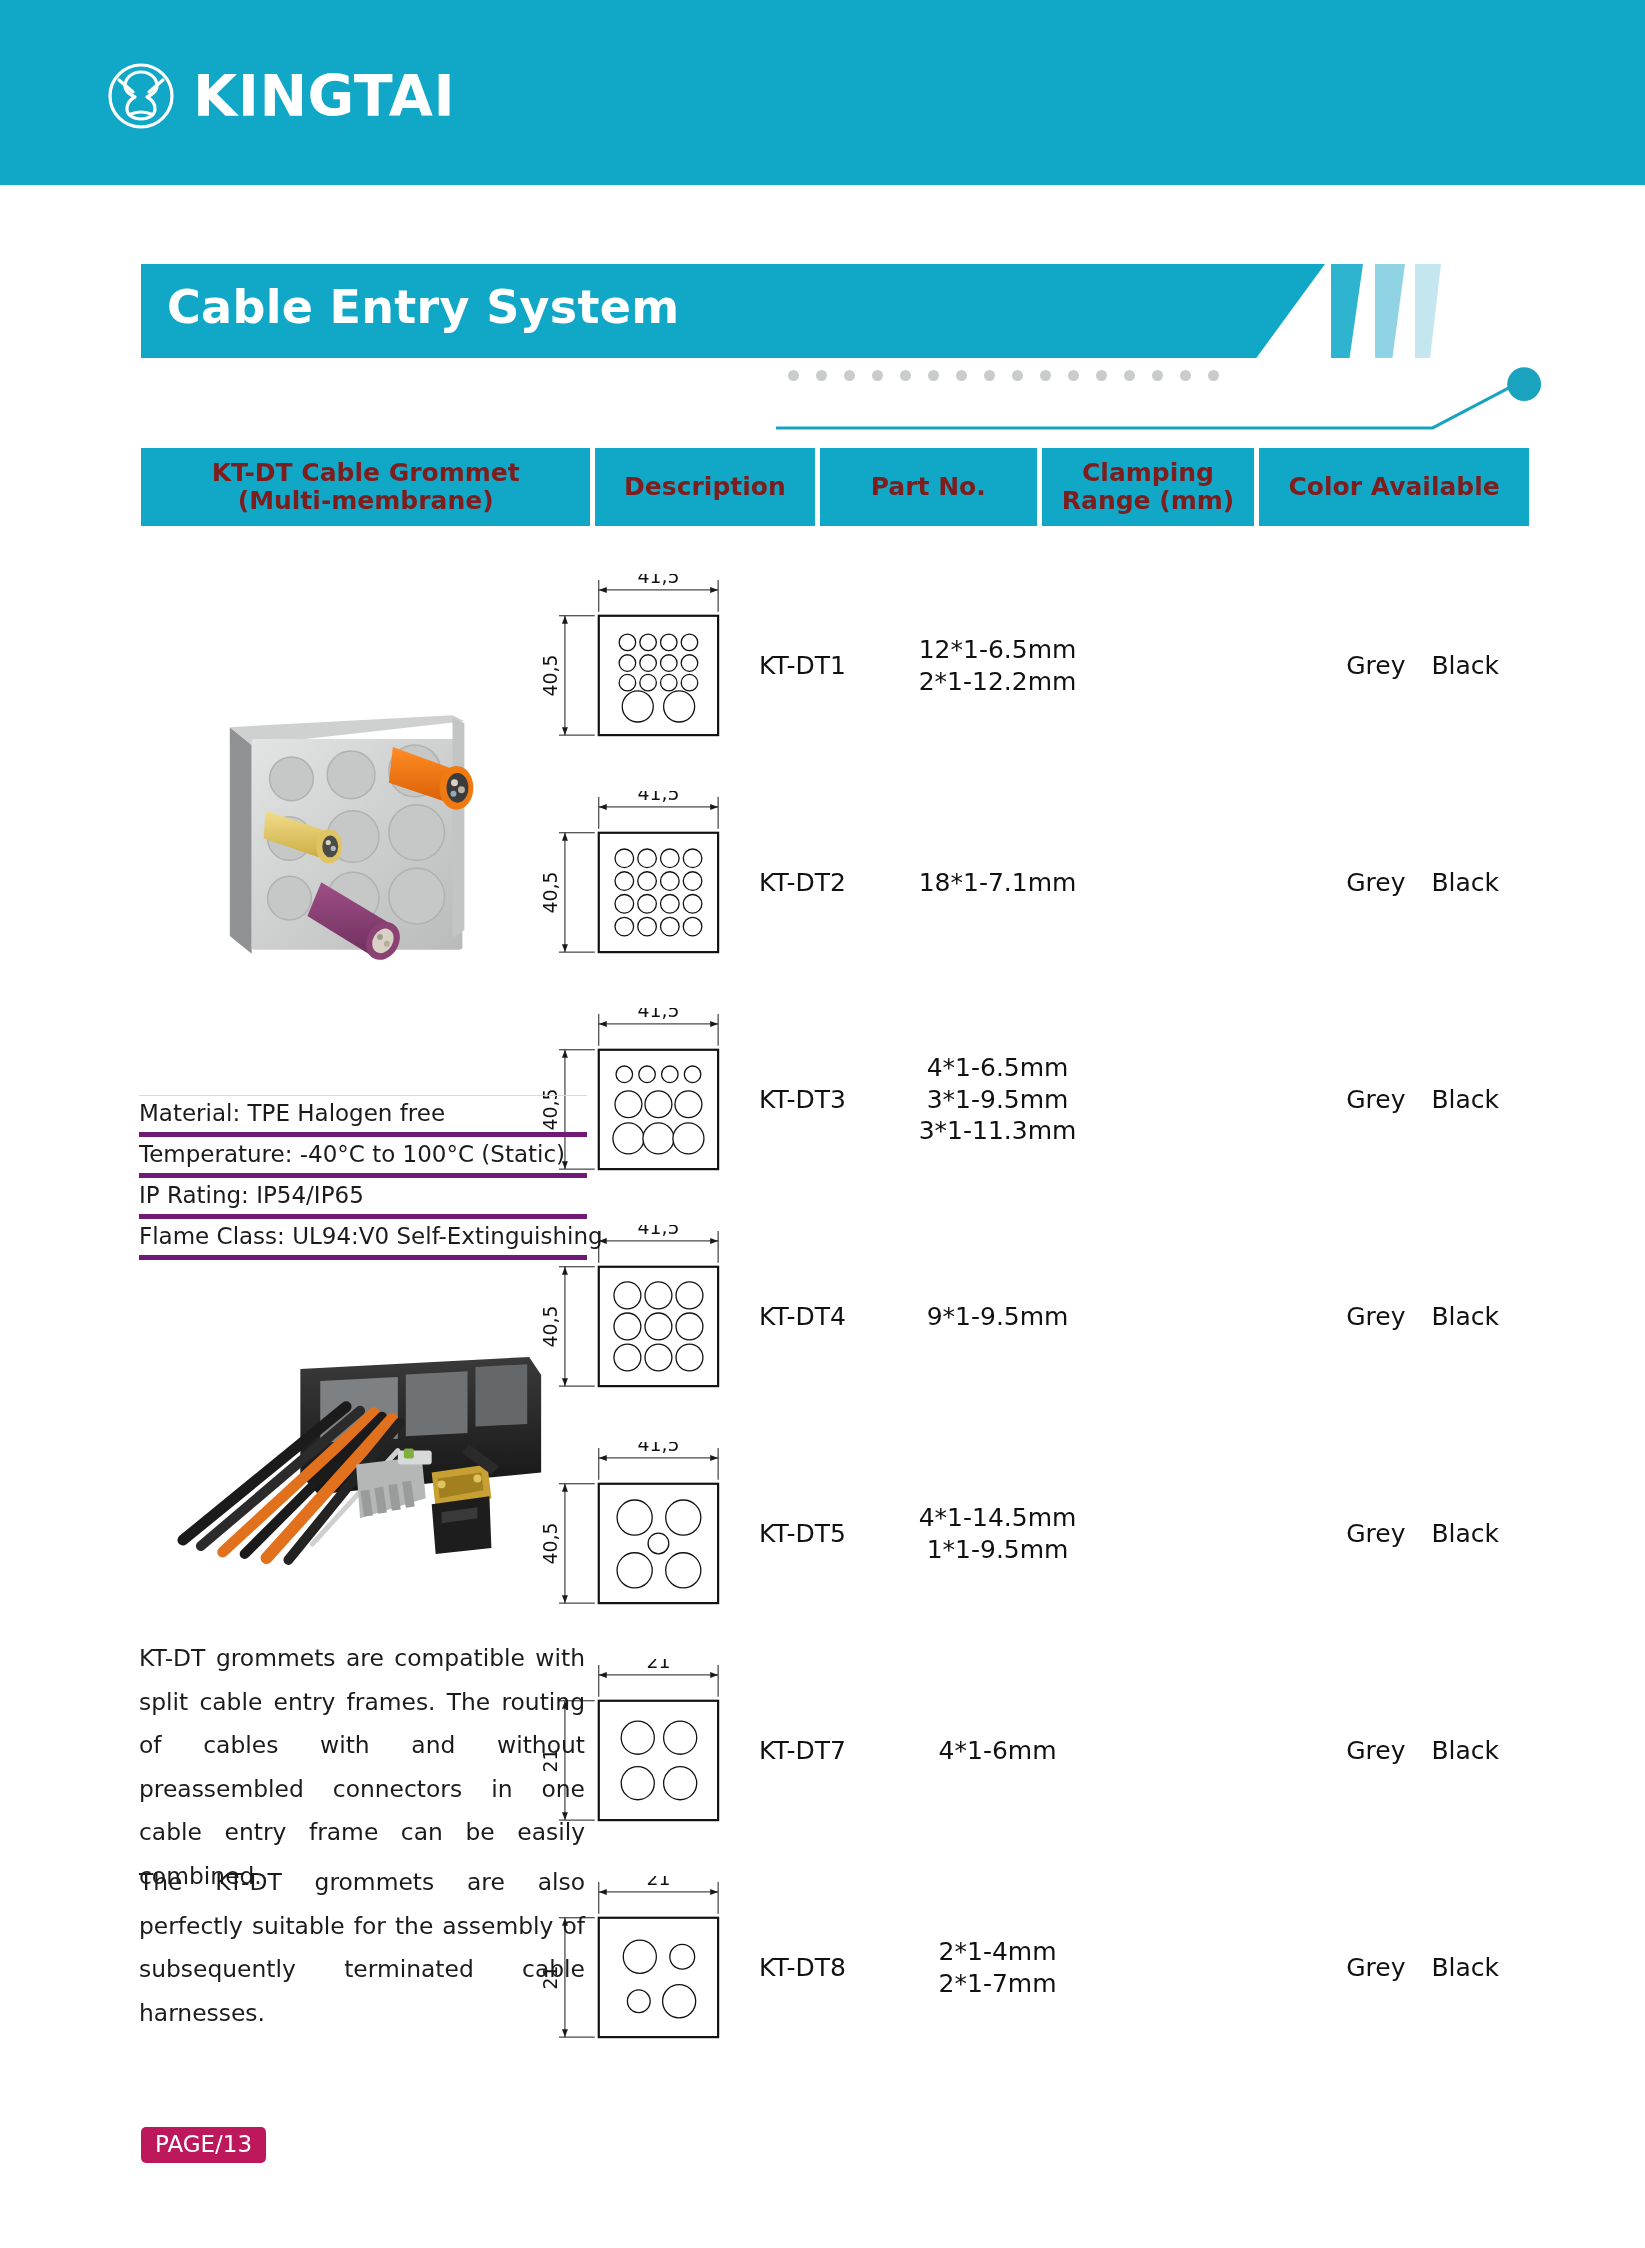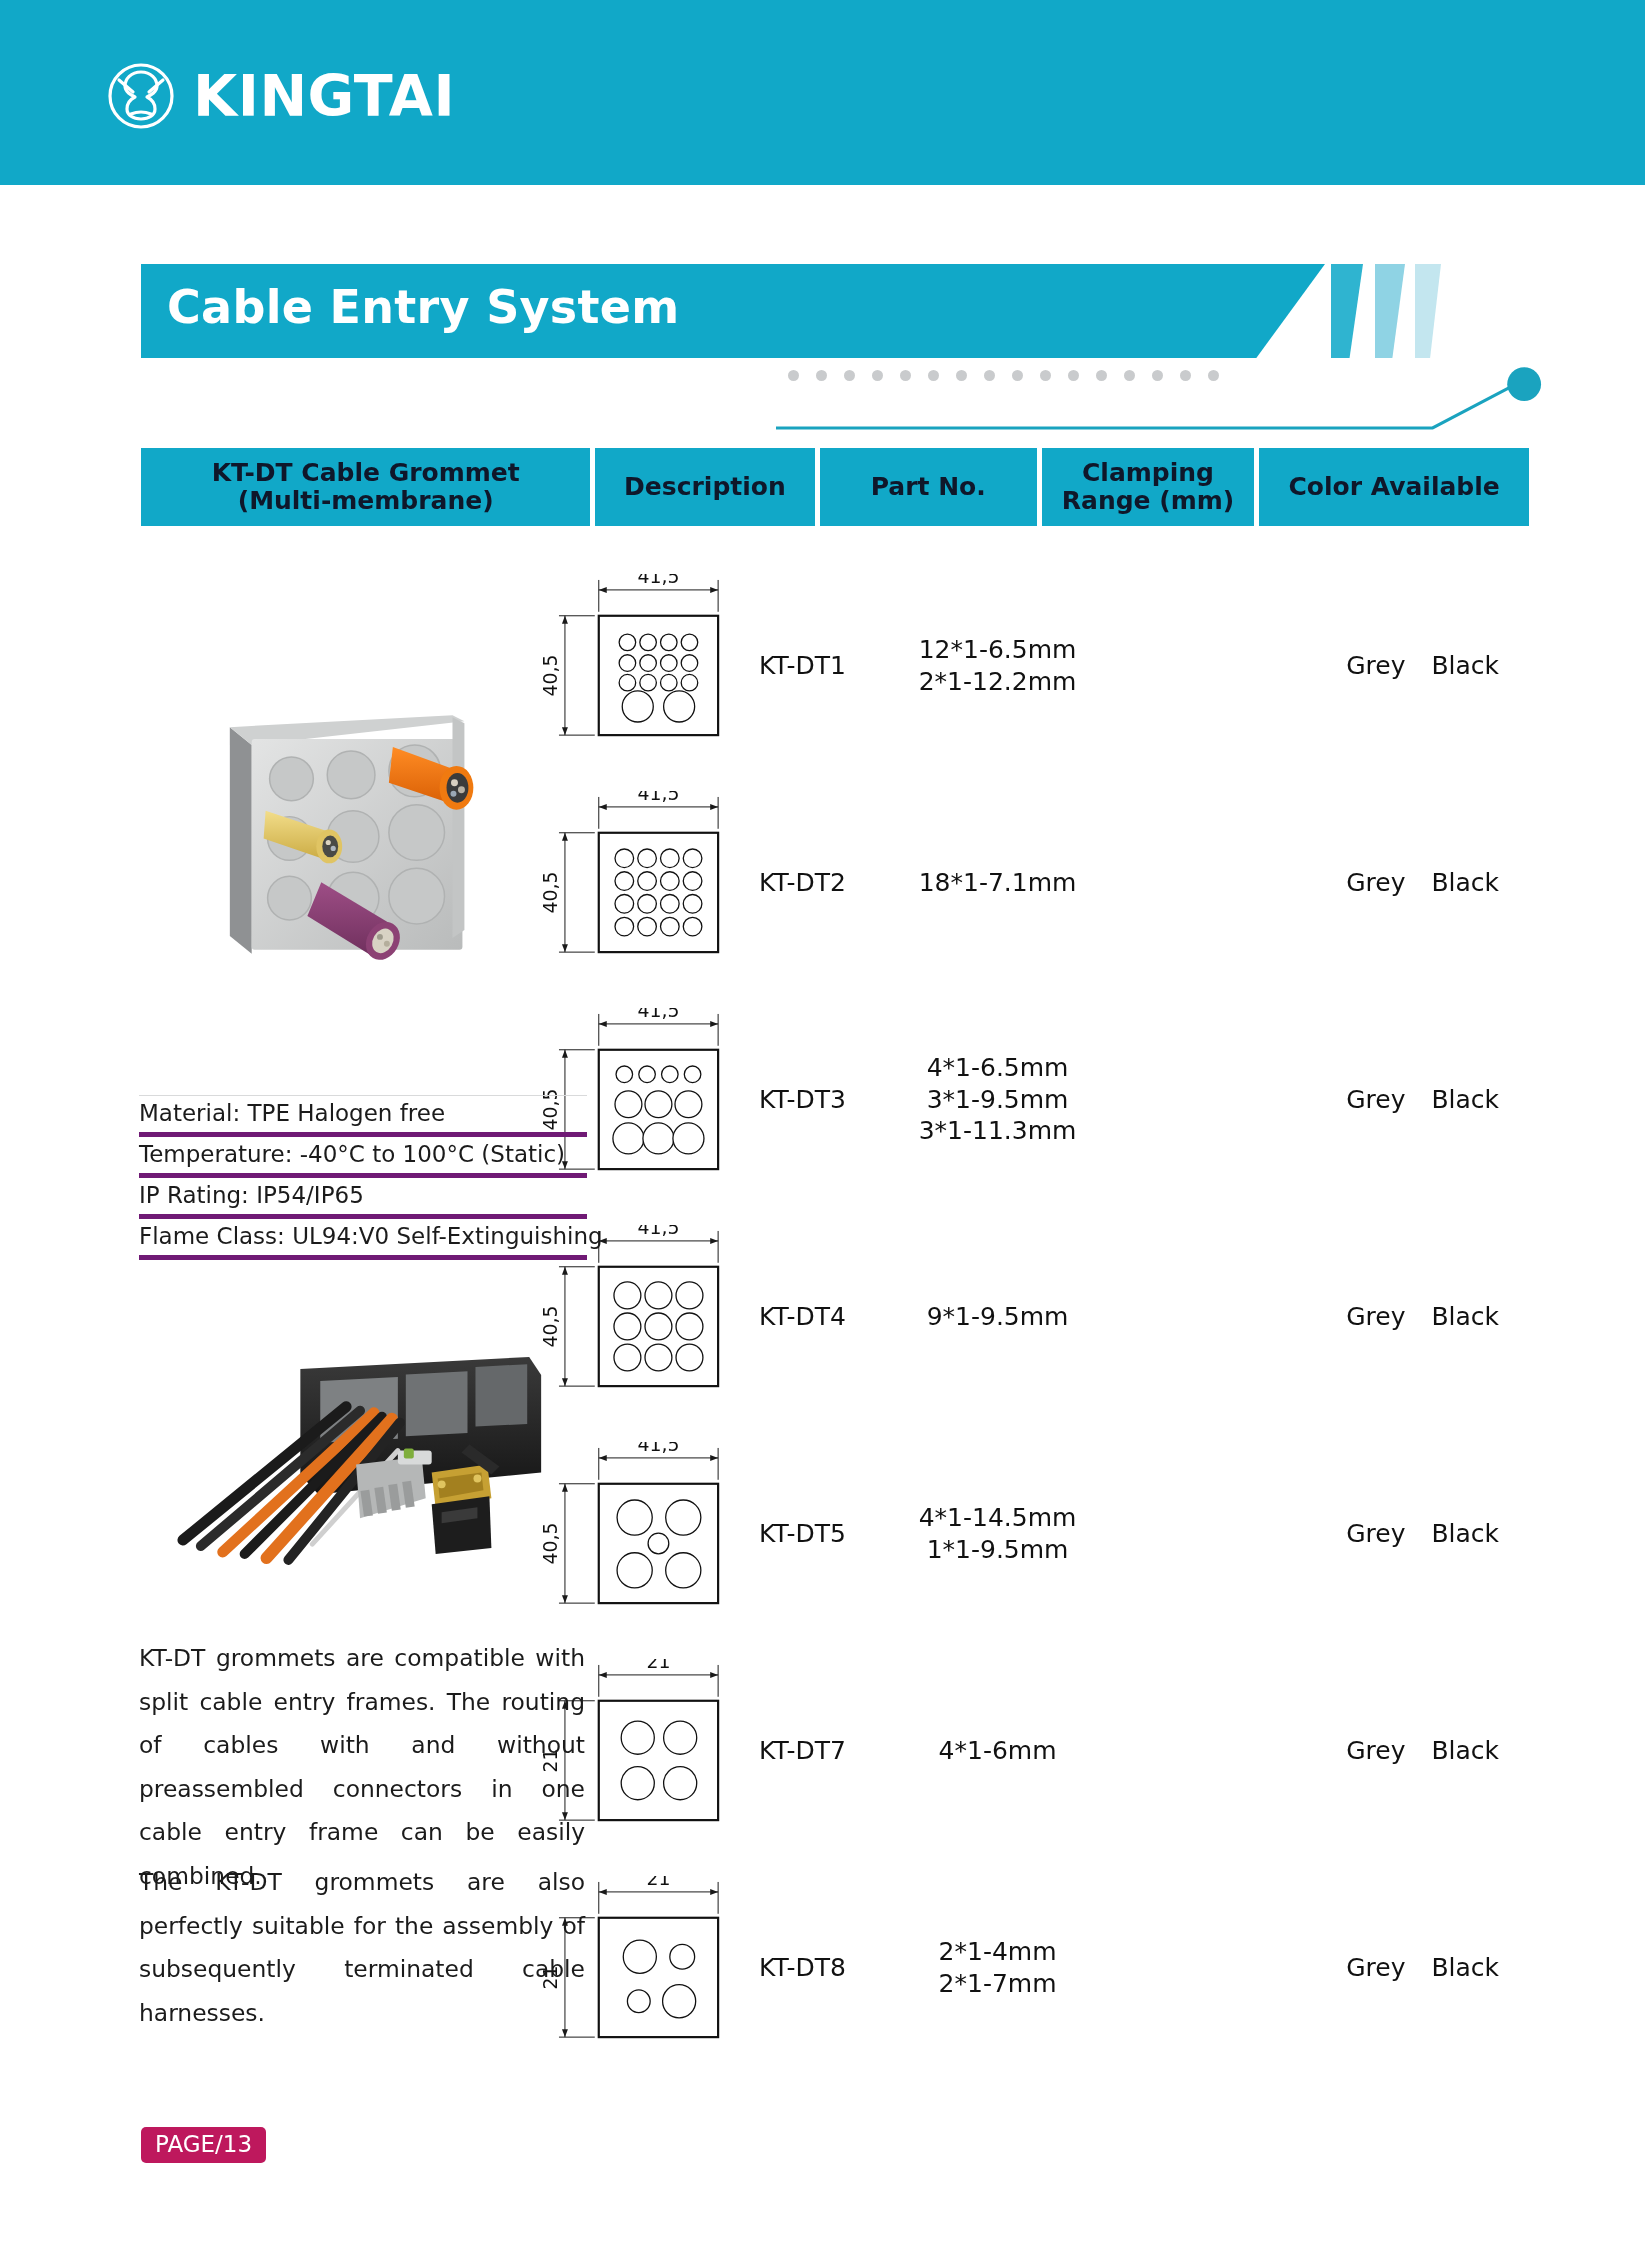--- a/index.html
+++ b/index.html
@@ -100,21 +100,21 @@
     left: 141px; top: 448px;
     width: 1388px;
   }
   .thead {
     display: flex;
     height: 78px;
     gap: 5px;
   }
   .th {
     background: #11a8c8;
-    color: #0f172a;
+    color: #7f1d1d;
     display: flex;
     align-items: center;
     justify-content: center;
     text-align: center;
     font-family: "DejaVu Sans", sans-serif;
     font-weight: 700;
     font-size: 25px;
     line-height: 1.14;
     padding: 0 6px;
     box-sizing: border-box;

